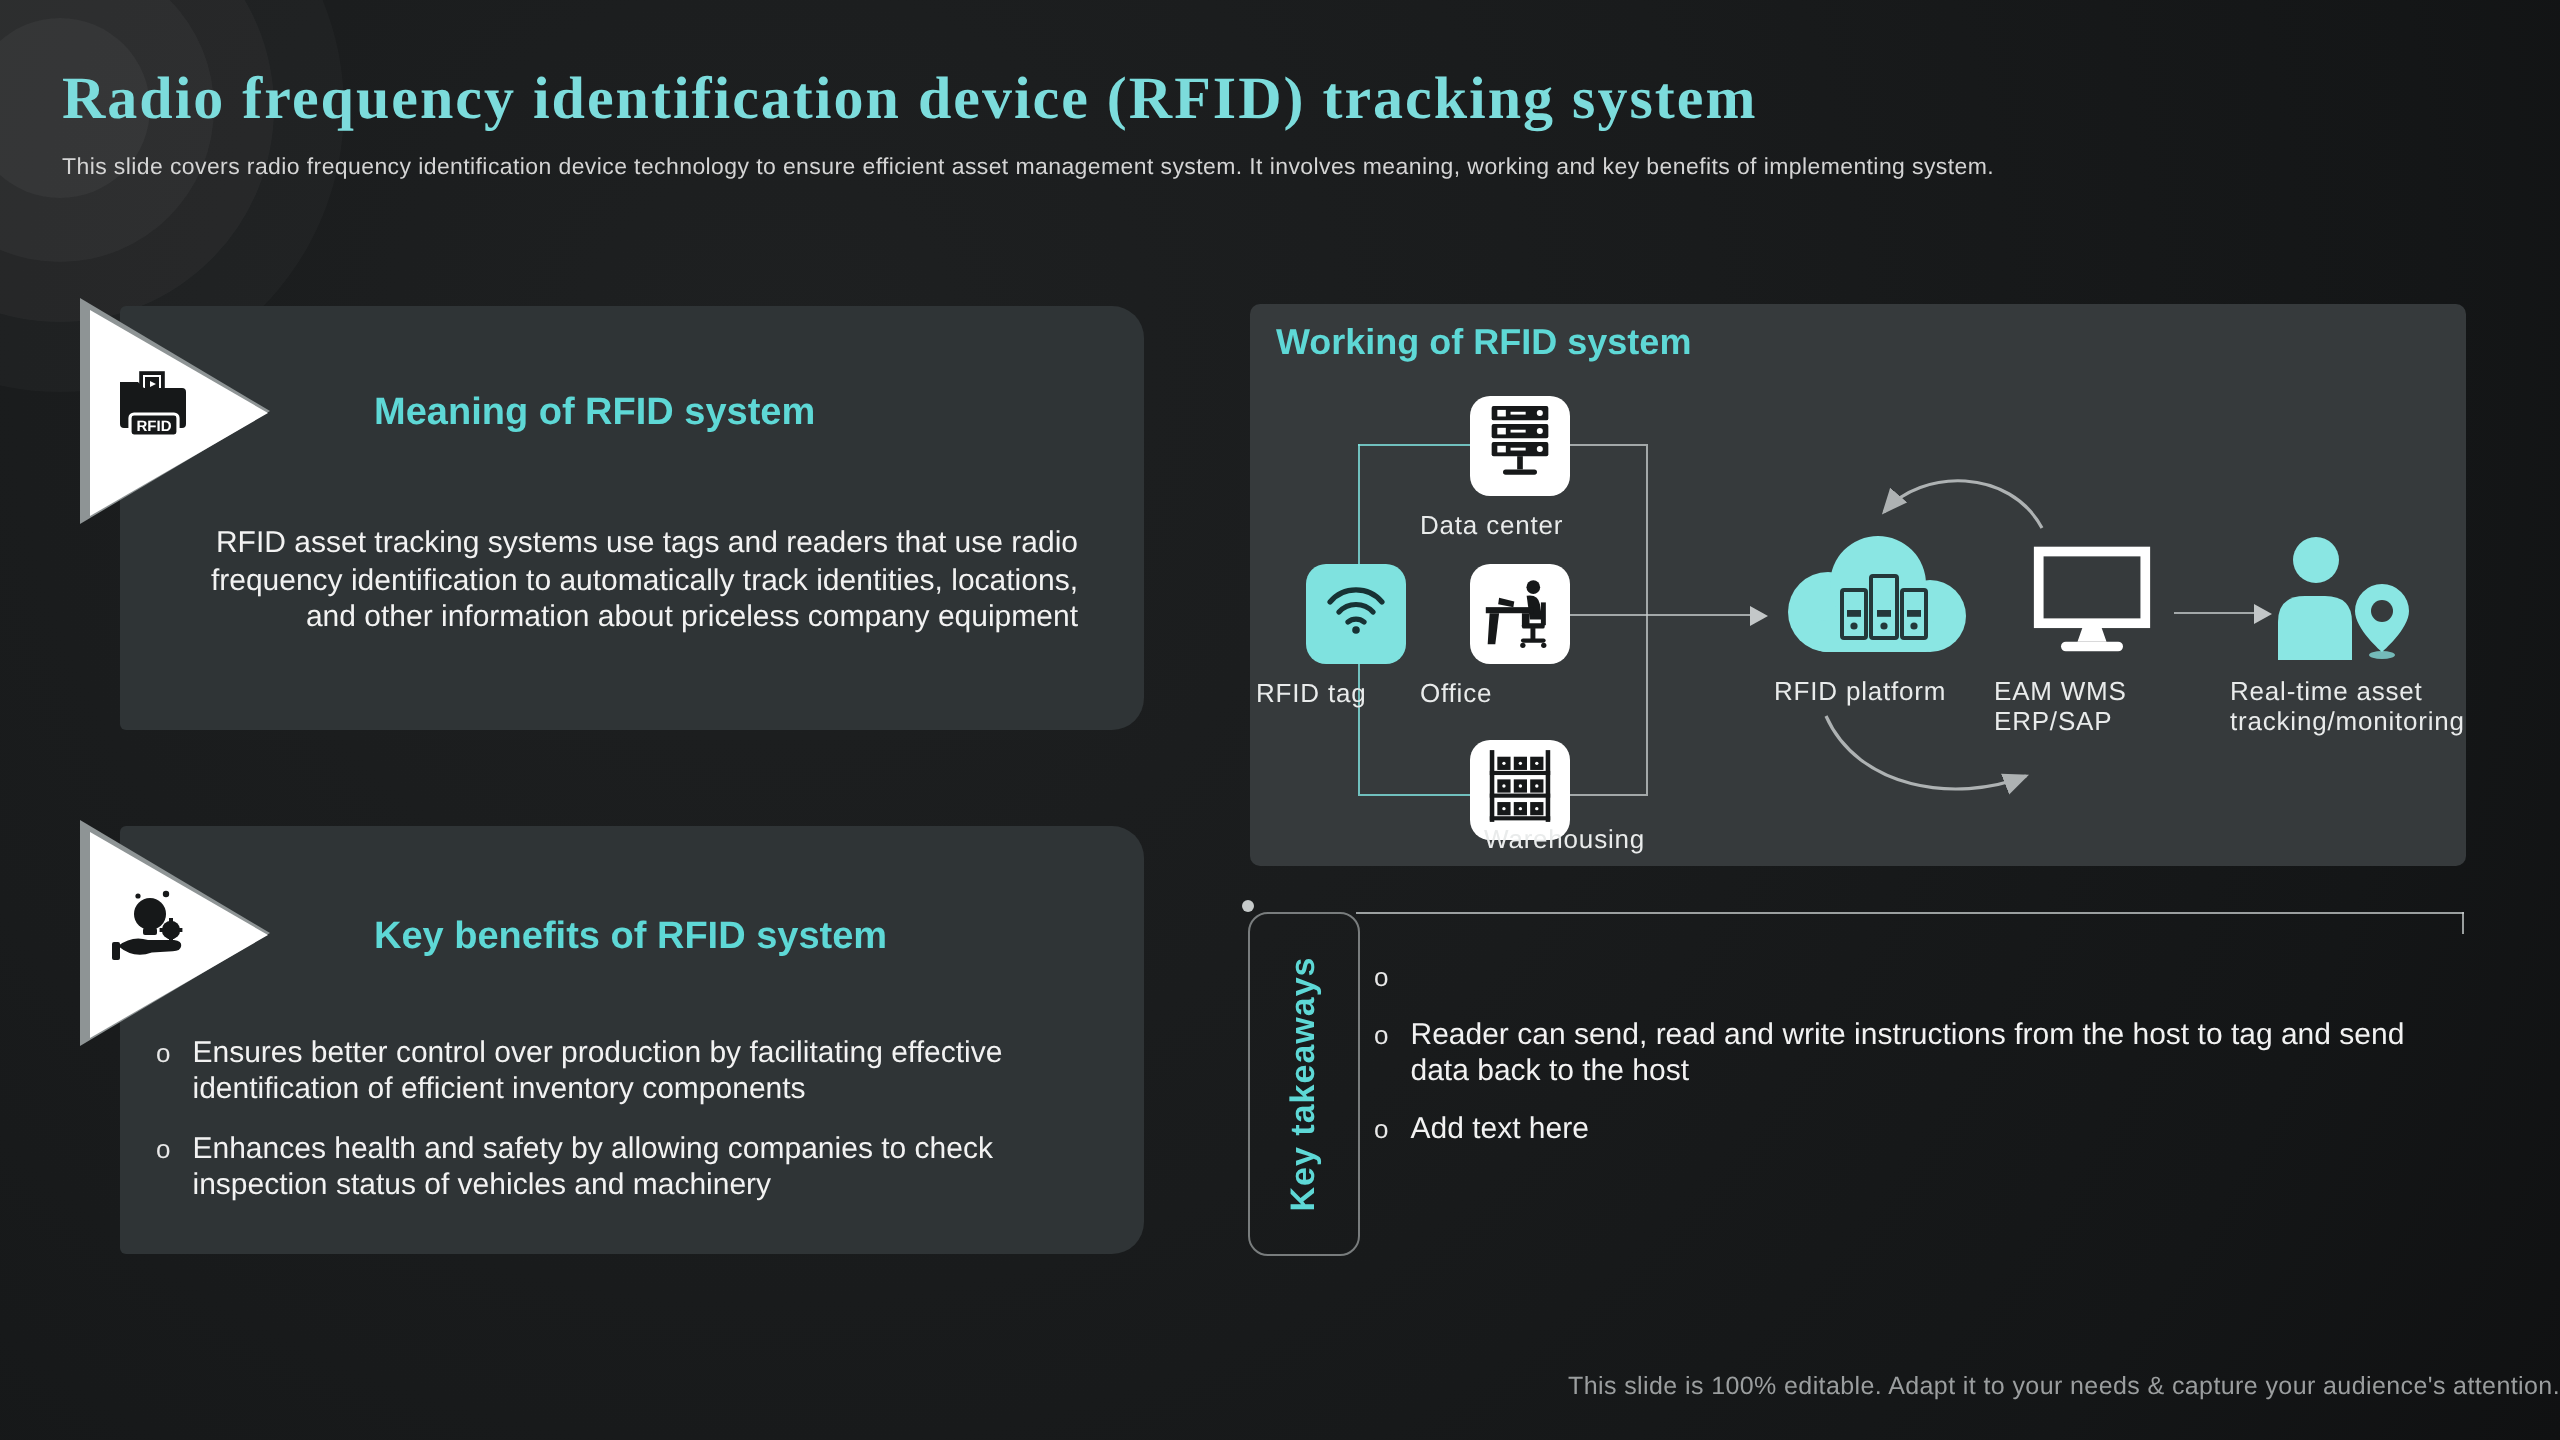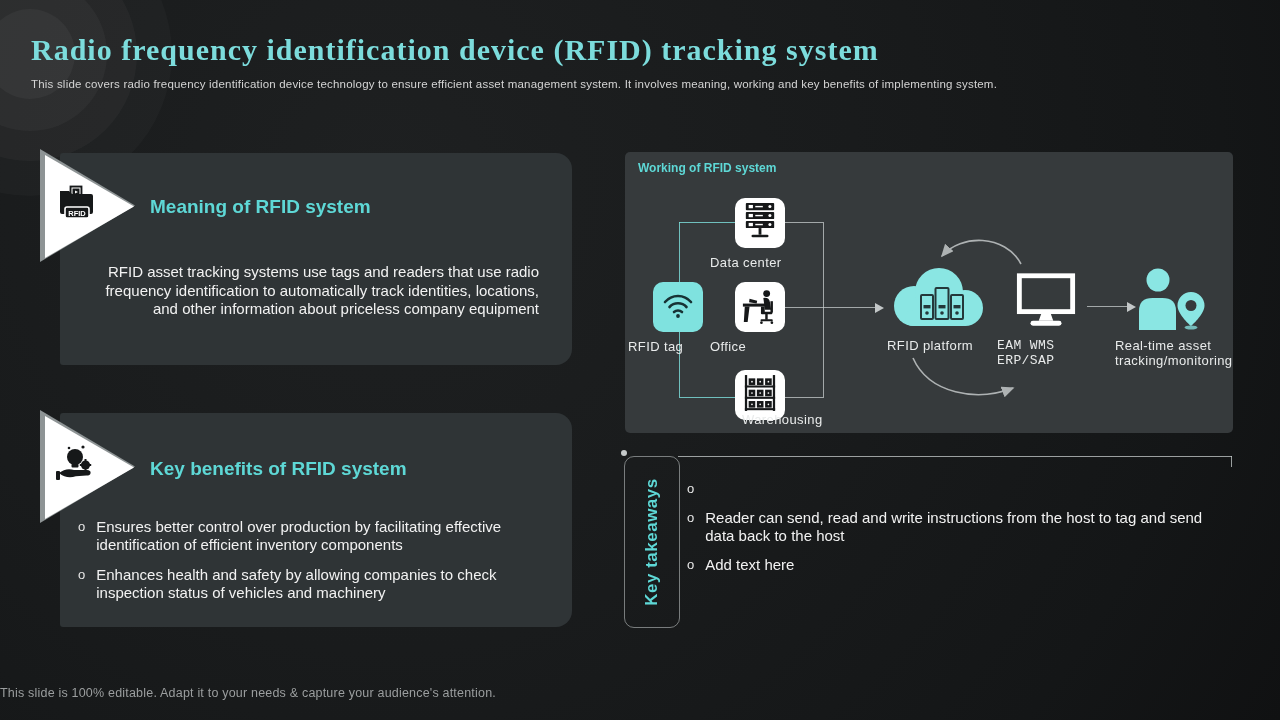--- a/index.html
+++ b/index.html
@@ -11,41 +11,41 @@
   .abs{position:absolute;}
   .ring{position:absolute;border-radius:50%;}
   .slide-title{
     font-family:"Liberation Serif", serif;font-weight:bold;font-size:30px;
     color:#7cdcdc;letter-spacing:1px;white-space:nowrap;
   }
   .slide-subtitle{font-size:11.5px;color:#d4d4d4;letter-spacing:.2px;}
   .card{background:#2f3436;border-radius:3px 16px 16px 3px;}
   .tri-gray{clip-path:polygon(0 0,100% 50%,0 100%);background:#8e9495;}
   .tri-white{clip-path:polygon(0 0,100% 50%,0 100%);background:#ffffff;}
-  .card-title{font-size:19px;font-weight:bold;color:#5ed8d6;white-space:nowrap;}
+  .card-title{font-size:19px;font-weight:bold;color:#5ed8d6;white-space:nowrap;margin-left:37px;}
   .card-body{font-size:15px;line-height:18.5px;color:#f2f2f2;}
   .blist{display:flex;flex-direction:column;gap:12px;}
   .bitem{display:flex;font-size:15px;line-height:18px;color:#f2f2f2;}
   .bmark{flex:0 0 auto;margin-right:11px;font-size:13px;line-height:18px;color:#e8e8e8;}
   .panel{background:#363a3c;border-radius:5px;}
-  .panel-title{font-size:12px;font-weight:bold;color:#5ed8d6;white-space:nowrap;}
+  .panel-title{font-size:18px;font-weight:bold;color:#5ed8d6;white-space:nowrap;}
   .node{position:absolute;width:50px;height:50px;border-radius:10px;background:#ffffff;
         display:flex;align-items:center;justify-content:center;}
   .node.teal{background:#7fe2df;}
   .nlabel{position:absolute;font-size:13px;color:#e9ebeb;text-align:left;
           letter-spacing:.4px;white-space:pre-line;line-height:15px;}
   .cline{position:absolute;background:rgba(200,205,206,.75);}
   .cline.teal{background:rgba(127,226,223,.8);}
   .arrowhead{position:absolute;width:0;height:0;border-top:5px solid transparent;
              border-bottom:5px solid transparent;border-left:9px solid #c3c7c8;}
   .tk-box{position:absolute;border:1px solid rgba(200,205,206,.55);border-radius:10px;}
   .tk-label{position:absolute;left:50%;top:50%;transform:translate(-50%,-50%) rotate(-90deg);
             font-size:17px;font-weight:bold;color:#5ed8d6;white-space:nowrap;letter-spacing:.5px;}
   .tk-dot{position:absolute;width:6px;height:6px;border-radius:50%;background:#c6caca;}
-  .footer{position:absolute;left:0;top:686px;width:100%;text-align:left;
+  .footer{position:absolute;left:0;top:686px;width:100%;text-align:right;
           font-size:12.5px;color:#9b9e9f;letter-spacing:.2px;}
 </style>
 </head>
 <body>
 
 <div id="slide">
 
   <div class="ring" style="left:-112px;top:-88px;width:284px;height:284px;background:rgba(255,255,255,0.025);"></div>
   <div class="ring" style="left:-77px;top:-53px;width:214px;height:214px;background:rgba(255,255,255,0.03);"></div>
   <div class="ring" style="left:-47px;top:-23px;width:154px;height:154px;background:rgba(255,255,255,0.035);"></div>
@@ -240,21 +240,21 @@
     </div>
     <div class="nlabel" style="left:262px;top:186px;width:102px;">RFID platform</div>
 
     <div class="abs" style="left:390px;top:119px;">
       <svg width="62" height="57" viewBox="0 0 64 58">
         <rect x="4.5" y="4.5" width="55" height="37" fill="none" stroke="#ffffff" stroke-width="5"></rect>
         <polygon points="27,44 37,44 39.5,51 24.5,51" fill="#ffffff"></polygon>
         <rect x="16" y="51" width="32" height="5" rx="2.5" fill="#ffffff"></rect>
       </svg>
     </div>
-    <div class="nlabel" style="left:372px;top:186px;width:100px;font-family:Liberation Mono, monospace;">EAM  WMS
+    <div class="nlabel" style="left:372px;top:186px;width:100px;">EAM  WMS
 ERP/SAP</div>
 
     <div class="cline" style="left:462px;top:154px;width:42px;height:1px;"></div>
     <div class="arrowhead" style="left:502px;top:149.5px;"></div>
 
     <div class="abs" style="left:508px;top:114px;">
       <svg width="74" height="64" viewBox="0 0 74 64">
         <circle cx="25" cy="14" r="11.5" fill="#8ae6e3"></circle>
         <path d="M6,64 v-19 q0,-13 13.5,-13 h10 q13.5,0 13.5,13 v19 z" fill="#8ae6e3"></path>
         <ellipse cx="58" cy="61.5" rx="6.5" ry="2" fill="#8ae6e3" opacity=".75"></ellipse>

